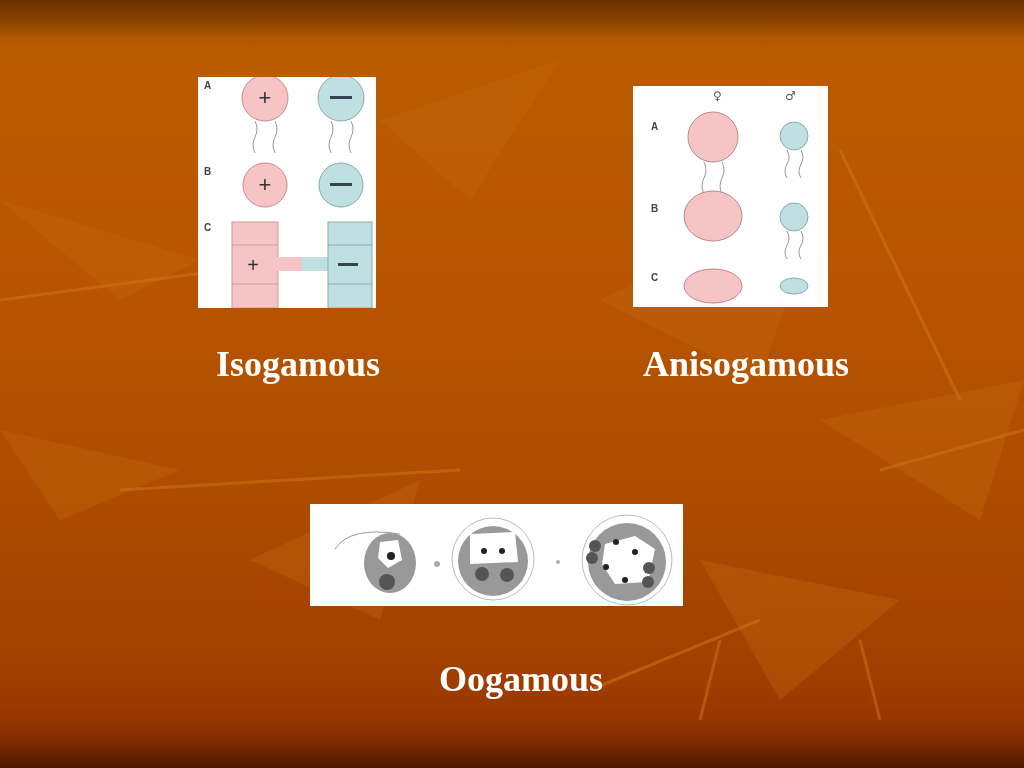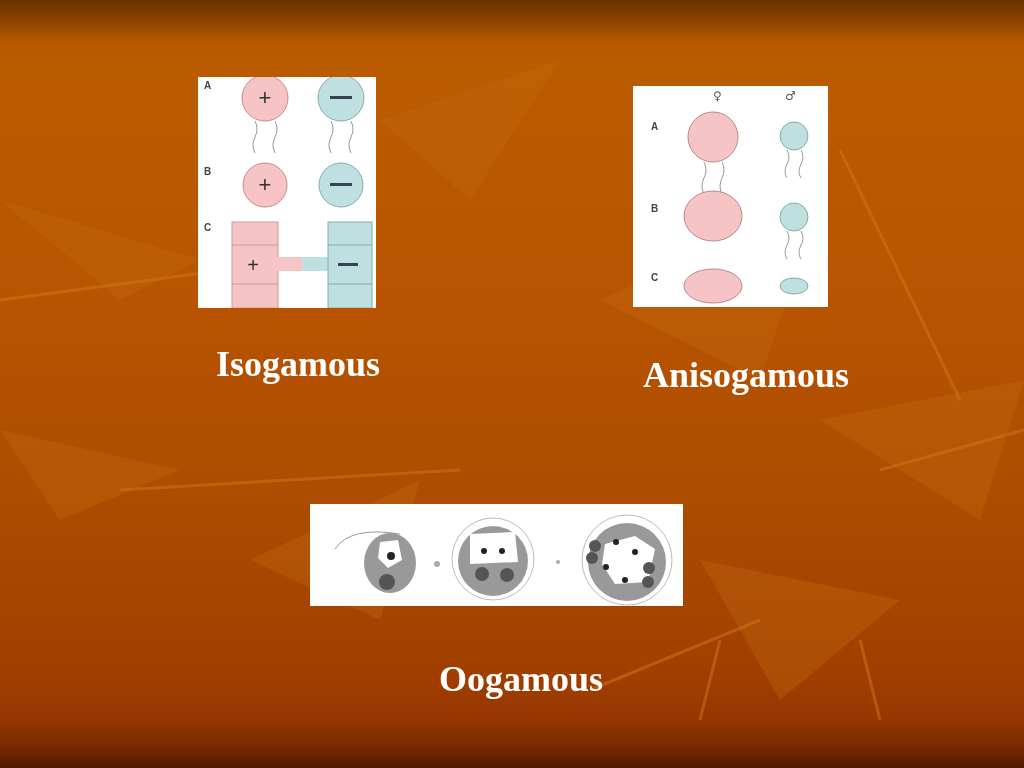--- a/index.html
+++ b/index.html
@@ -85,21 +85,21 @@
     <path d="M154 64 q4 8 0 14 q-4 8 0 14" stroke="#999" fill="none"></path>
     <path d="M168 64 q4 8 0 14 q-4 8 0 14" stroke="#999" fill="none"></path>
     <ellipse cx="80" cy="130" rx="29" ry="25" fill="#f6c4c4" stroke="#b88"></ellipse>
     <circle cx="161" cy="131" r="14" fill="#bfe0e0" stroke="#8aa"></circle>
     <path d="M154 145 q4 8 0 14 q-4 8 0 14" stroke="#999" fill="none"></path>
     <path d="M168 145 q4 8 0 14 q-4 8 0 14" stroke="#999" fill="none"></path>
     <ellipse cx="80" cy="200" rx="29" ry="17" fill="#f6c4c4" stroke="#b88"></ellipse>
     <ellipse cx="161" cy="200" rx="14" ry="8" fill="#bfe0e0" stroke="#8aa"></ellipse>
   </svg>
 </div>
-<div class="caption" style="left:643px;top:354px;">Anisogamous</div>
+<div class="caption" style="left:643px;top:343px;">Anisogamous</div>
 
 <div class="panel" style="left:310px;top:504px;width:373px;height:102px;">
   <svg width="373" height="102" viewBox="0 0 373 102">
     <path d="M25 45 Q40 22 90 30" stroke="#999" fill="none"></path>
     <ellipse cx="80" cy="59" rx="26" ry="30" fill="#999"></ellipse>
     <path d="M70 38 L88 36 L92 56 L78 64 L68 54 Z" fill="#fff"></path>
     <circle cx="81" cy="52" r="4" fill="#222"></circle>
     <circle cx="77" cy="78" r="8" fill="#555"></circle>
     <circle cx="127" cy="60" r="3" fill="#aaa"></circle>
     <circle cx="183" cy="55" r="41" fill="#fff" stroke="#bbb"></circle>

